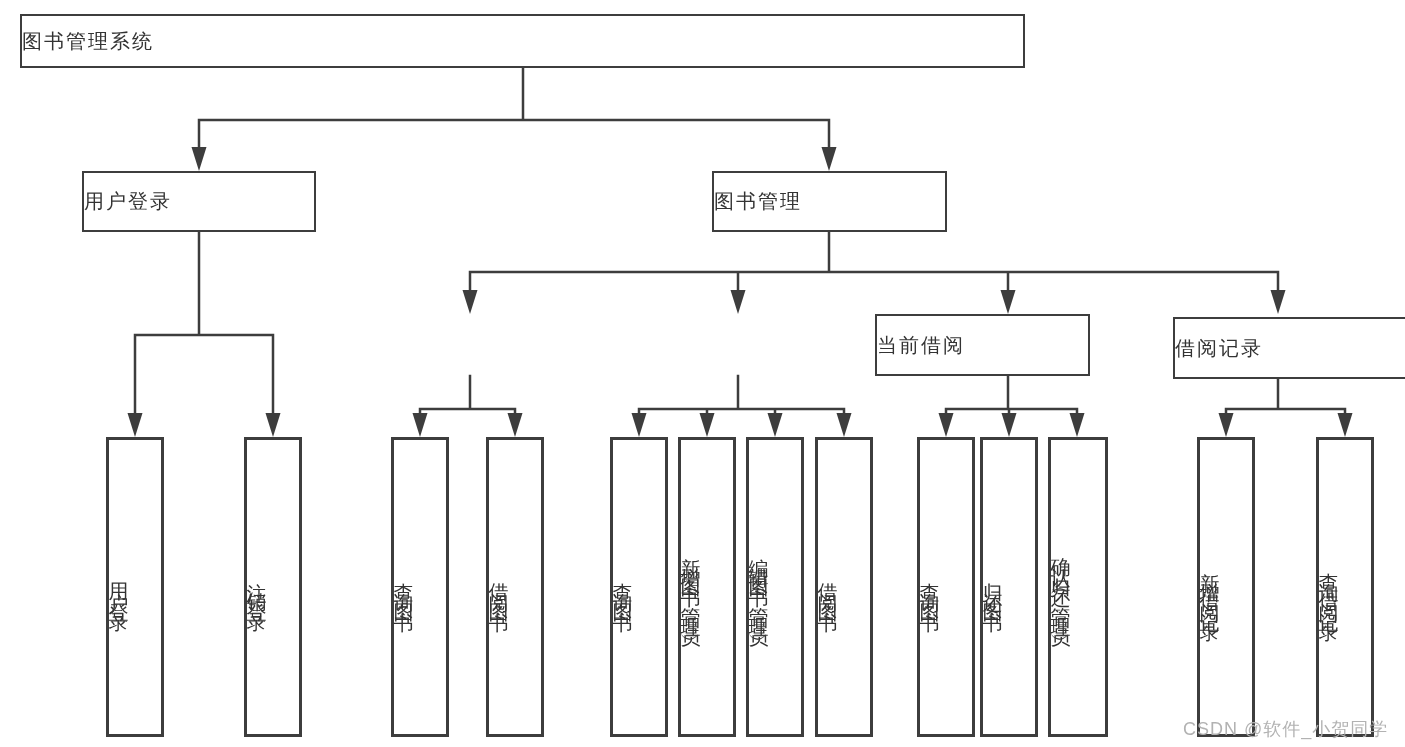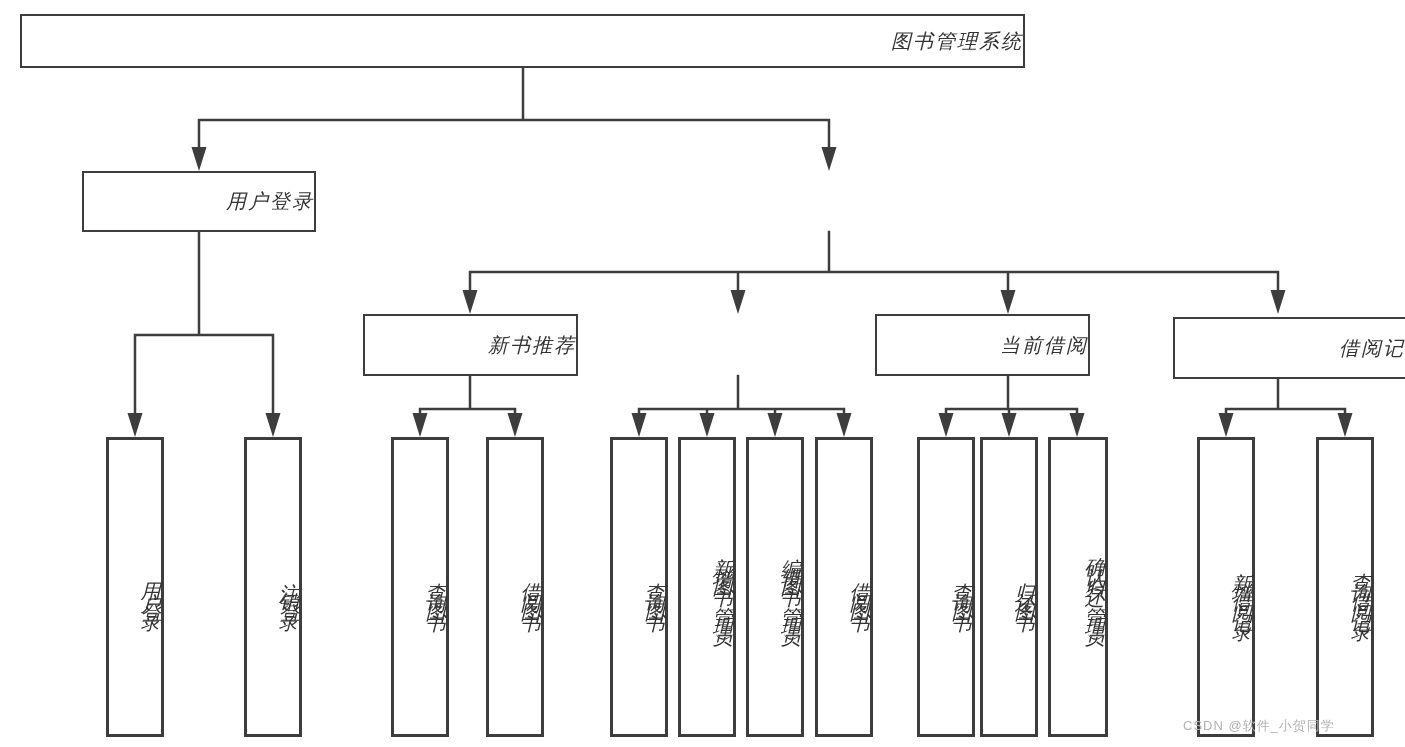--- a/index.html
+++ b/index.html
@@ -21,23 +21,22 @@
     top: 0;
     z-index: 1;
   }
   .box {
     position: absolute;
     box-sizing: border-box;
     background: #ffffff;
     border: 2px solid #3d3d3d;
     display: flex;
     align-items: center;
-    justify-content: flex-end;
+    justify-content: flex-start;
     z-index: 2;
-    font-style: italic;
   }
   .leaf {
     border-width: 3px;
   }
   .lbl {
     font-size: 20px;
     color: #333333;
     letter-spacing: 2px;
     white-space: nowrap;
   }
@@ -48,21 +47,21 @@
     color: #333333;
     letter-spacing: 10px;
     line-height: 1;
     white-space: nowrap;
   }
   #watermark {
     position: absolute;
     left: 1183px;
     top: 717px;
     z-index: 3;
-    font-size: 13px;
+    font-size: 18px;
     color: #b2b2b2;
     letter-spacing: 1px;
     white-space: nowrap;
   }
 </style>
 </head>
 <body>
 
 <div id="stage">
 
@@ -109,24 +108,24 @@
     </g>
   </svg>
 
   <div class="box" style="left:20px;top:14px;width:1005px;height:54px">
     <span class="lbl">图书管理系统</span>
   </div>
 
   <div class="box" style="left:82px;top:171px;width:234px;height:61px">
     <span class="lbl">用户登录</span>
   </div>
+  <div class="box" style="left:712px;top:171px;width:235px;height:61px">
+    <span class="lbl">图书管理</span>
+  </div>
 
-  <div class="box" style="left:363px;top:314px;width:215px;height:62px">
-    <span class="lbl">新书推荐</span>
-  </div>
   <div class="box" style="left:875px;top:314px;width:215px;height:62px">
     <span class="lbl">当前借阅</span>
   </div>
   <div class="box" style="left:1173px;top:317px;width:256px;height:62px">
     <span class="lbl">借阅记录</span>
   </div>
 
   <div class="box leaf" style="left:106px;top:437px;width:58px;height:300px">
     <span class="vlbl">用户登录</span>
   </div>

